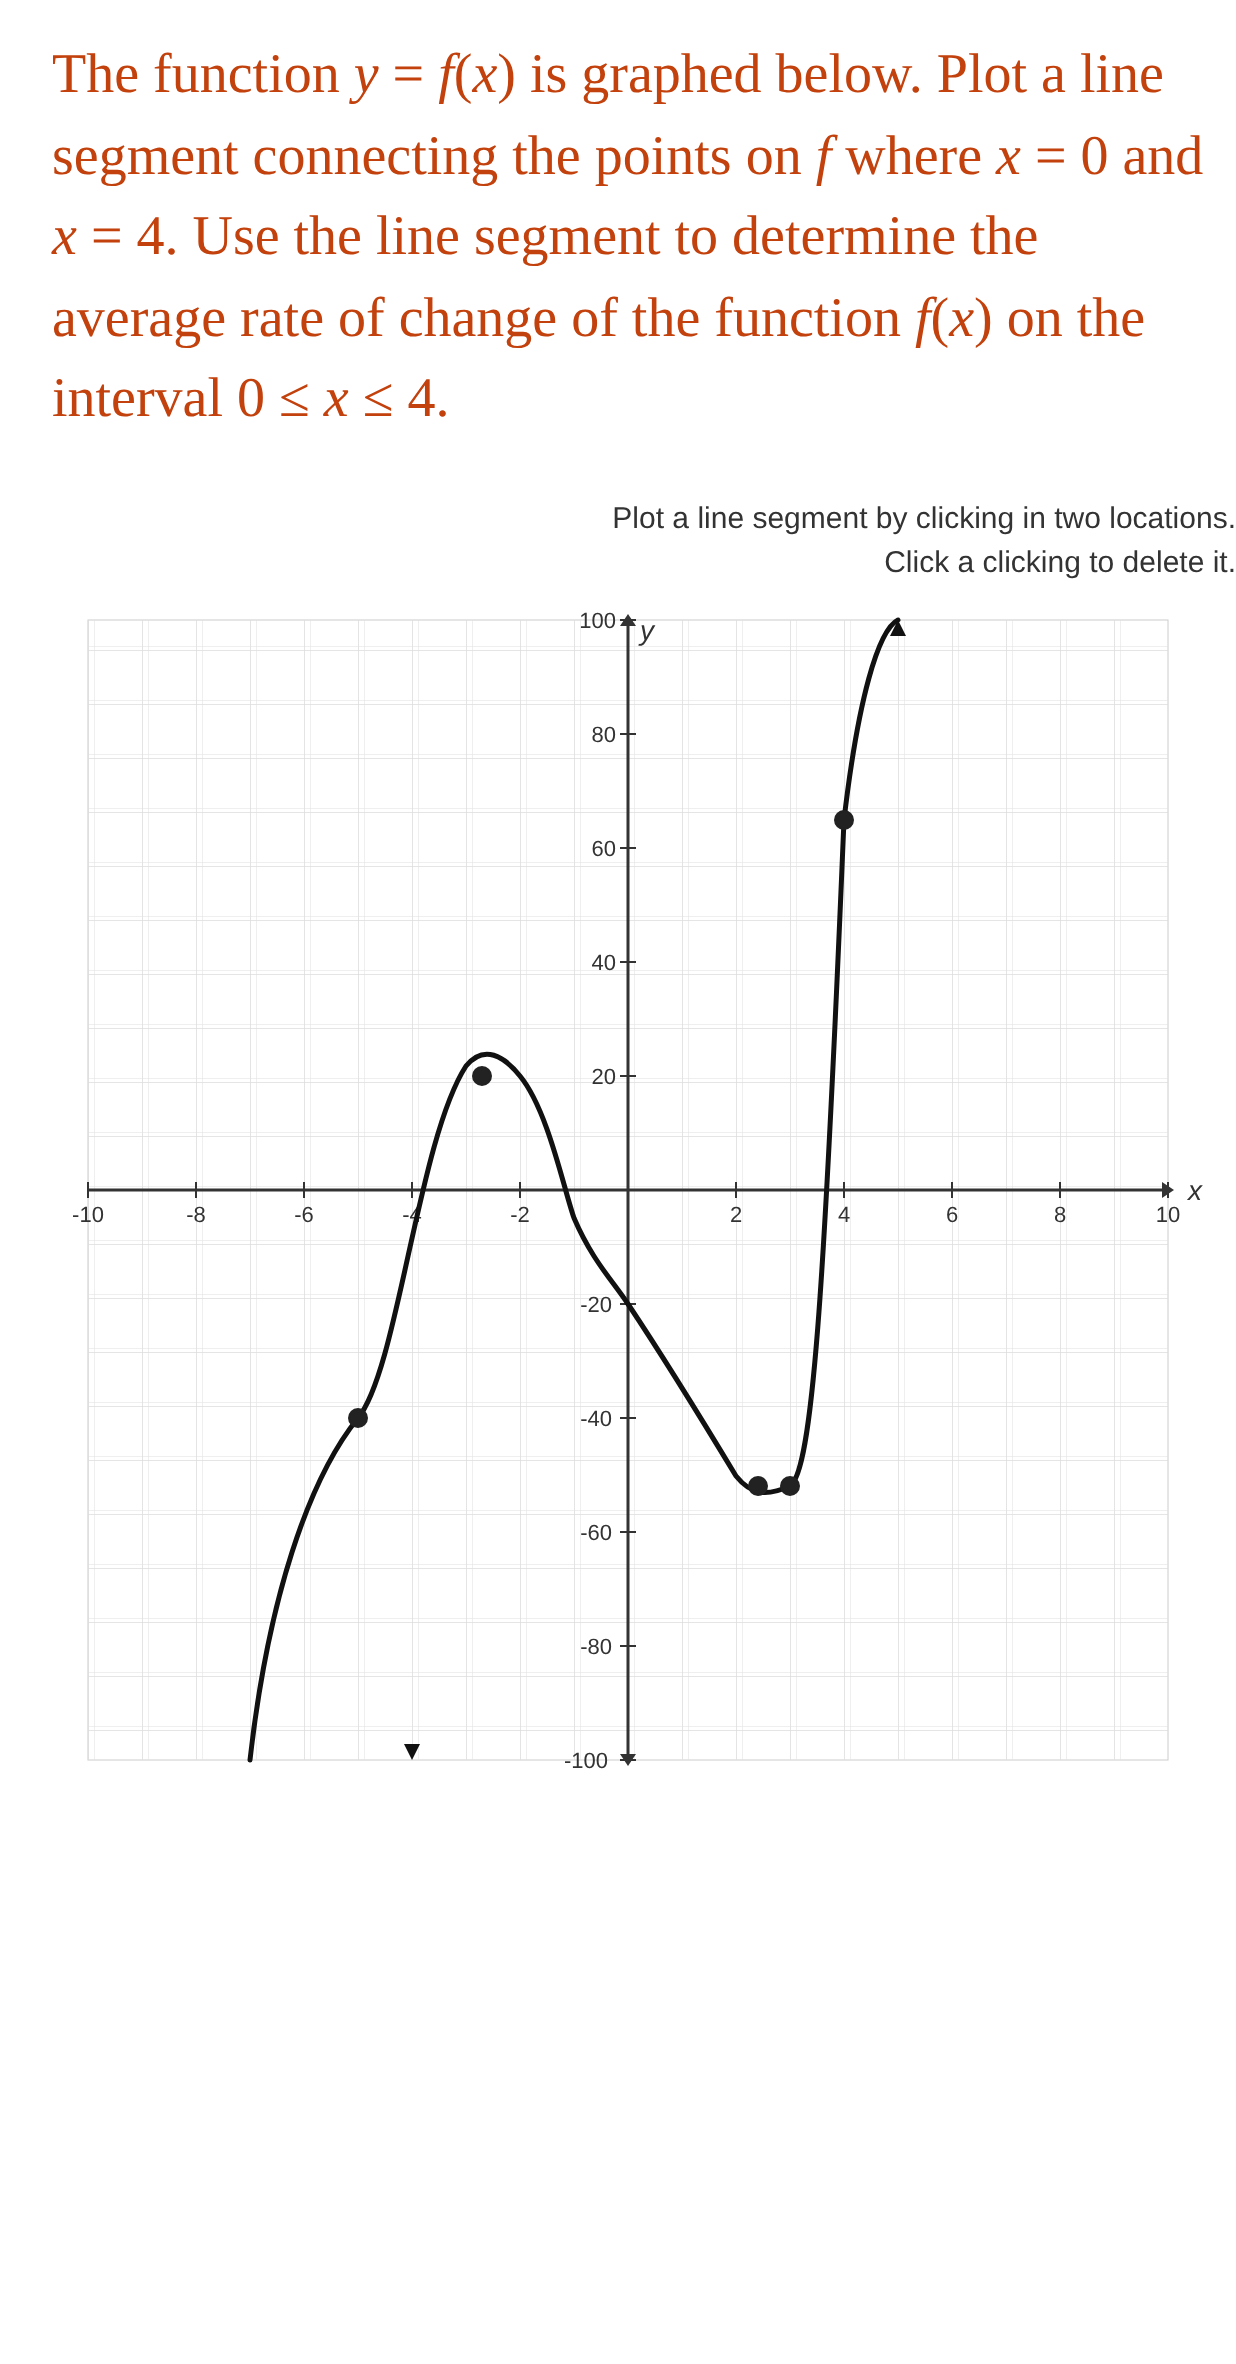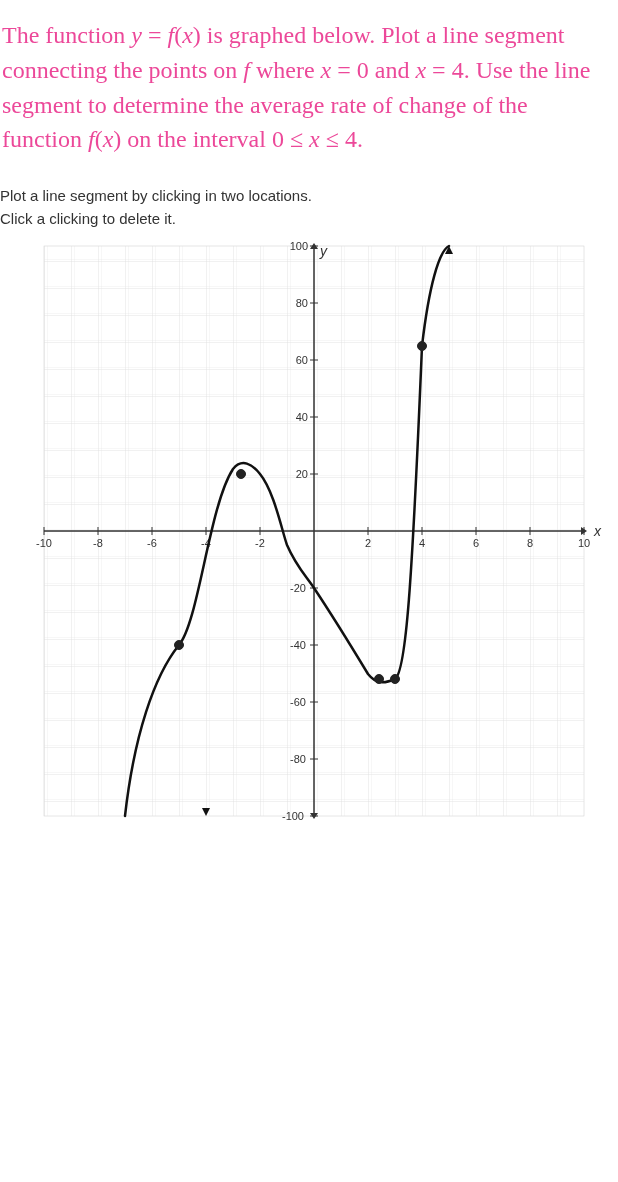--- a/index.html
+++ b/index.html
@@ -5,28 +5,28 @@
     * { margin: 0; padding: 0; box-sizing: border-box; }
     body {
       width: 618px;
       min-height: 1182px;
       background: #fff;
       font-family: Georgia, 'Times New Roman', serif;
       overflow-x: hidden;
     }
 
     .problem-text {
-      padding: 18px 14px 10px 2px;
-      font-size: 24px;
+      padding: 18px 14px 10px 26px;
+      font-size: 28px;
       line-height: 1.45;
-      color: #ec4899;
+      color: #c2410c;
     }
 
     .instructions {
-      text-align: left;
+      text-align: right;
       font-size: 15px;
       color: #333;
       font-family: Arial, sans-serif;
       margin: 18px 0 6px 0;
       line-height: 1.5;
     }
 
     .graph-container {
       display: flex;
       justify-content: center;

